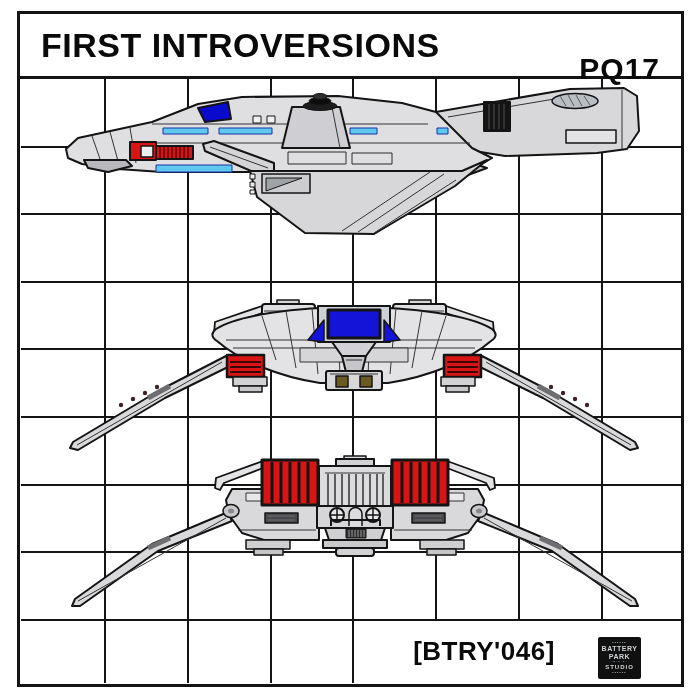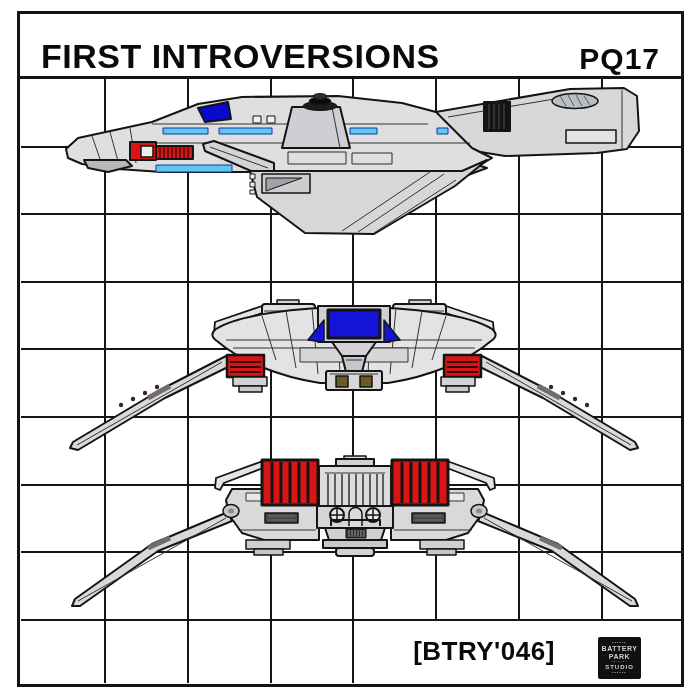--- a/index.html
+++ b/index.html
@@ -1,21 +1,21 @@
 <!DOCTYPE html>
 <html><head>
 <meta charset="utf-8">
 <style>
   html,body{margin:0;padding:0;width:700px;height:700px;background:#ffffff;overflow:hidden;
             font-family:"Liberation Sans",sans-serif;}
   .stage{position:relative;width:700px;height:700px;background:#fff;}
   .frame{position:absolute;left:17px;top:11px;width:667px;height:676px;
          border:3px solid #141414;box-sizing:border-box;z-index:3;pointer-events:none;}
   .header{position:absolute;left:20px;top:14px;width:661px;height:65px;box-sizing:border-box;
-          border-bottom:3px solid #141414;display:flex;align-items:flex-end;
+          border-bottom:3px solid #141414;display:flex;align-items:center;
           justify-content:space-between;padding:0 21px;z-index:4;background:#fff;}
   .title{font-size:34px;font-weight:bold;color:#0a0a0a;letter-spacing:.5px;white-space:nowrap;}
   .code{font-size:30px;font-weight:bold;color:#0a0a0a;letter-spacing:1px;margin-top:48px;}
   svg.canvas{position:absolute;left:0;top:0;z-index:1;}
   .caption{position:absolute;left:369px;top:622px;width:230px;height:58px;z-index:4;
            display:flex;align-items:center;justify-content:center;
            font-size:26px;font-weight:bold;color:#0a0a0a;letter-spacing:.5px;}
   .logo{position:absolute;left:598px;top:637px;width:43px;height:42px;z-index:4;
         background:#101010;border-radius:2px;display:flex;flex-direction:column;
         align-items:center;justify-content:center;line-height:1.05;color:#cfd3d6;

